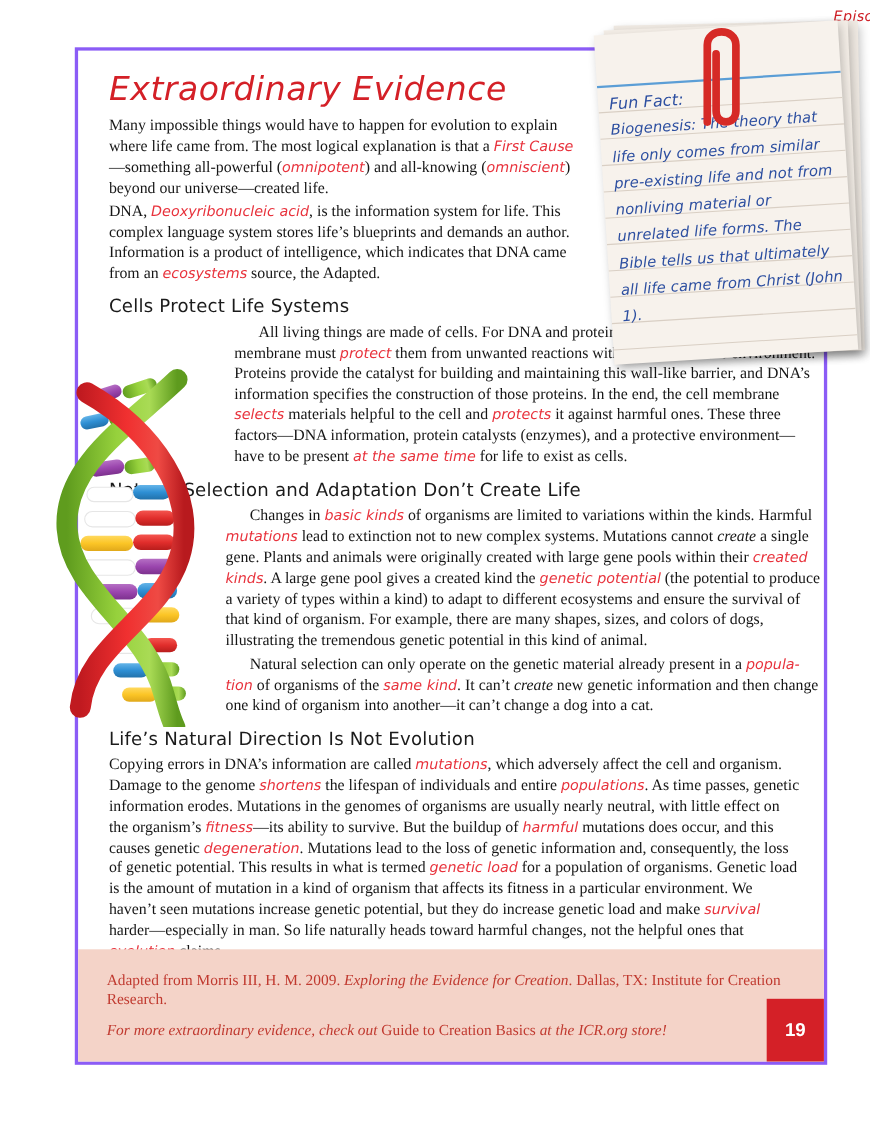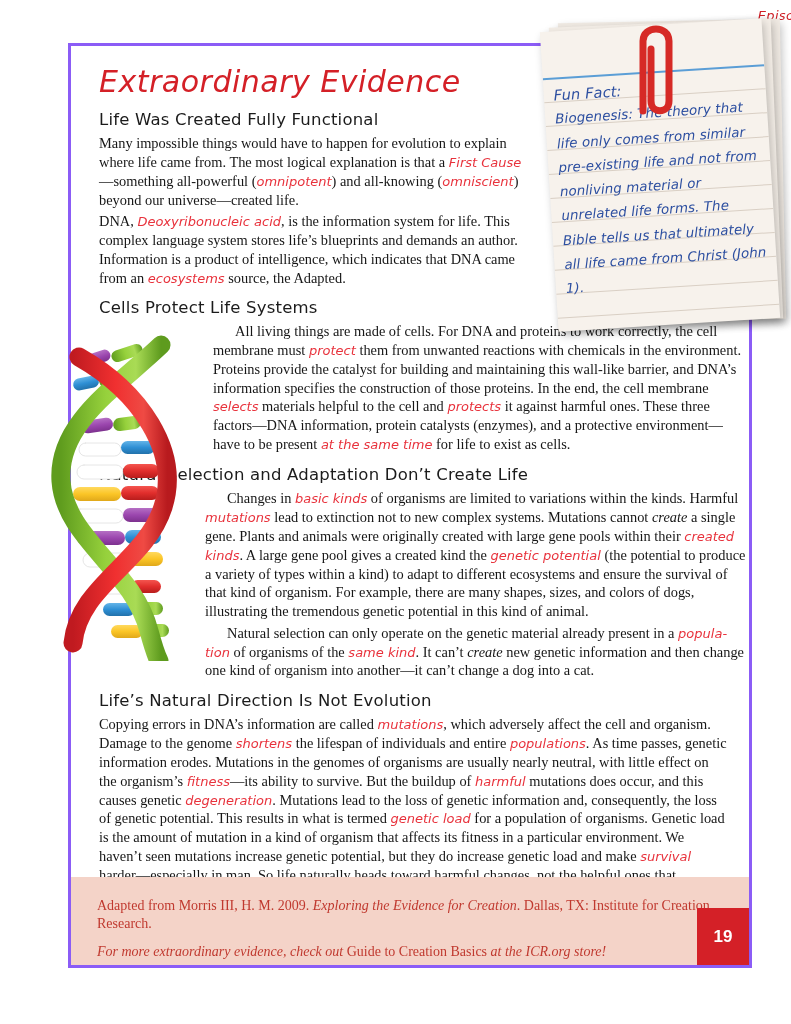--- a/index.html
+++ b/index.html
@@ -116,21 +116,21 @@
     pointer-events: none;
     z-index: 5;
   }
 
   
   .credit-box {
     position: absolute;
     left: 0;
     right: 0;
     bottom: 0;
-    height: 88px;
+    height: 102px;
     background: #f4d3c8;
     padding: 20px 26px 0 26px;
   }
   .credit-box p {
     font-family: "Liberation Serif", serif;
     font-size: 14px;
     line-height: 1.32;
     color: #c0392f;
   }
   .credit-box .ital { font-style: italic; }
@@ -213,21 +213,20 @@
 <body>
 
 <div class="running-head">Episode 2</div>
 
 <div class="page-frame">
 
   <div class="content">
 
     <h1 class="doc-title">Extraordinary Evidence</h1>
 
-    <h2 class="section-head">Life Was Created Fully Functional</h2>
     <p class="body-text col-narrow"><span>Many impossible things would have to happen for evolution to explain where life came from. The most logical explanation is that a </span><span class="kw">First Cause</span><span>—something all-powerful (</span><span class="kw">omnipotent</span><span>) and all-knowing (</span><span class="kw">omniscient</span><span>) beyond our universe—created life.</span></p>
 
     <p class="body-text col-narrow"><span>DNA, </span><span class="kw">Deoxyribonucleic acid</span><span>, is the information system for life. This complex language system stores life’s blueprints and demands an author. Information is a product of intelligence, which indicates that DNA came from an </span><span class="kw">ecosystems</span><span> source, the Adapted.</span></p>
 
     <h2 class="section-head">Cells Protect Life Systems</h2>
     <p class="body-text col-indentA indent-first"><span>All living things are made of cells. For DNA and proteins to work correctly, the cell membrane must </span><span class="kw">protect</span><span> them from unwanted reactions with chemicals in the environment. Proteins provide the catalyst for building and maintaining this wall-like barrier, and DNA’s information specifies the construction of those proteins. In the end, the cell membrane </span><span class="kw">selects</span><span> materials helpful to the cell and </span><span class="kw">protects</span><span> it against harmful ones. These three factors—DNA information, protein catalysts (enzymes), and a protective environment—have to be present </span><span class="kw">at the same time</span><span> for life to exist as cells.</span></p>
 
     <h2 class="section-head col-indentB">Natural Selection and Adaptation Don’t Create Life</h2>
     <p class="body-text col-indentB indent-first"><span>Changes in </span><span class="kw">basic kinds</span><span> of organisms are limited to variations within the kinds. Harmful </span><span class="kw">mutations</span><span> lead to extinction not to new complex systems. Mutations cannot </span><span class="ital">create</span><span> a single gene. Plants and animals were originally created with large gene pools within their </span><span class="kw">created kinds</span><span>. A large gene pool gives a created kind the </span><span class="kw">genetic potential</span><span> (the potential to produce a variety of types within a kind) to adapt to different ecosystems and ensure the survival of that kind of organism. For example, there are many shapes, sizes, and colors of dogs, illustrating the tremendous genetic potential in this kind of animal.</span></p>
     <p class="body-text col-indentB indent-first"><span>Natural selection can only operate on the genetic material already present in a </span><span class="kw">popula-tion</span><span> of organisms of the </span><span class="kw">same kind</span><span>. It can’t </span><span class="ital">create</span><span> new genetic information and then change one kind of organism into another—it can’t change a dog into a cat.</span></p>

